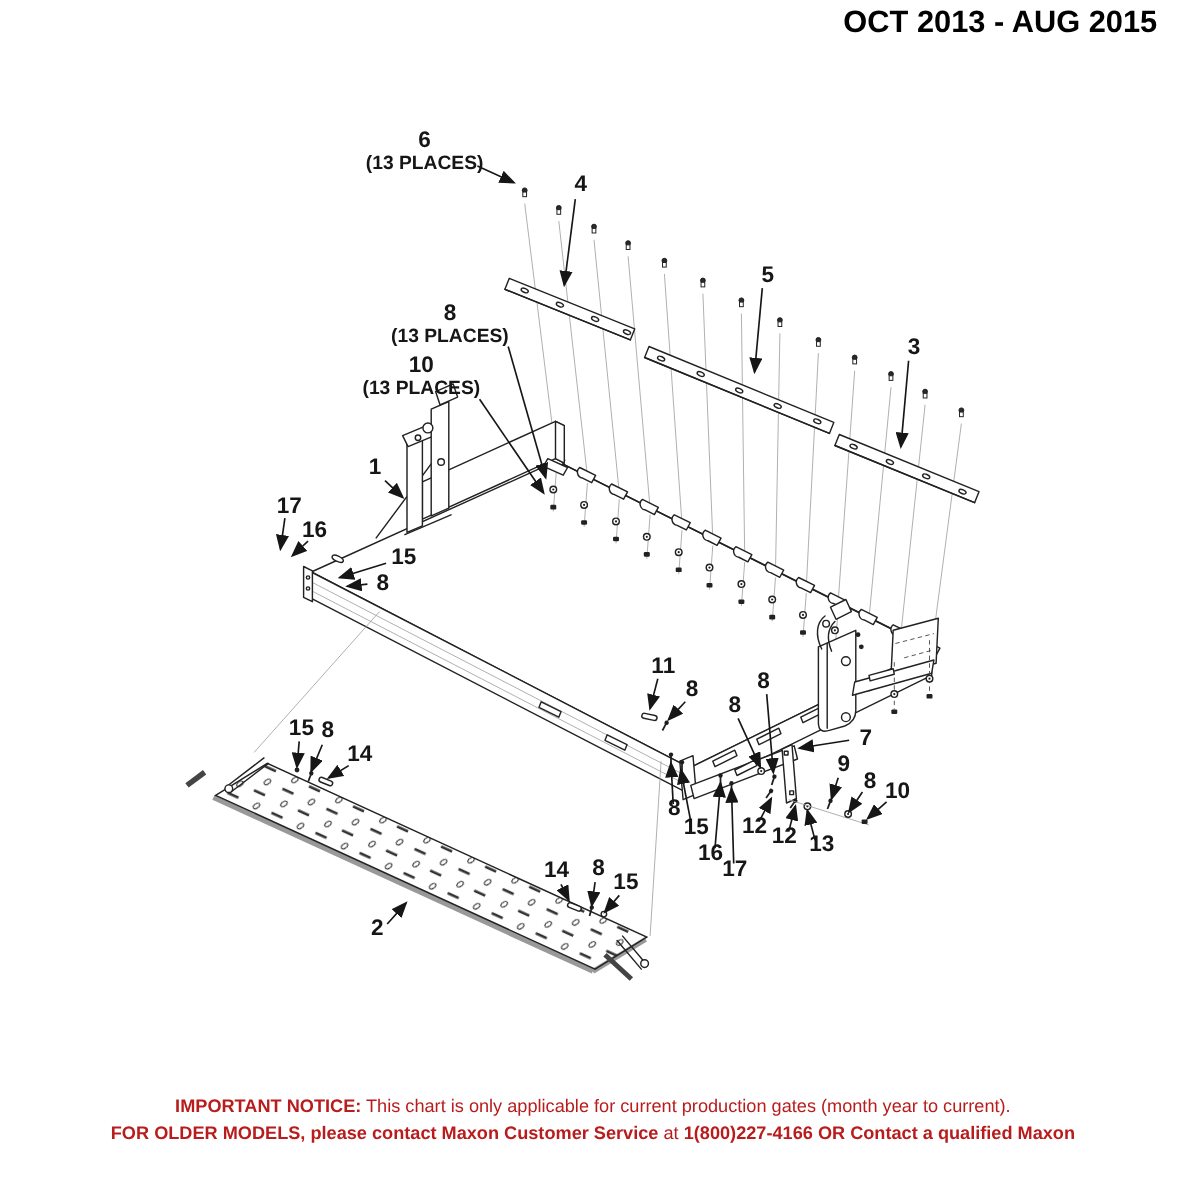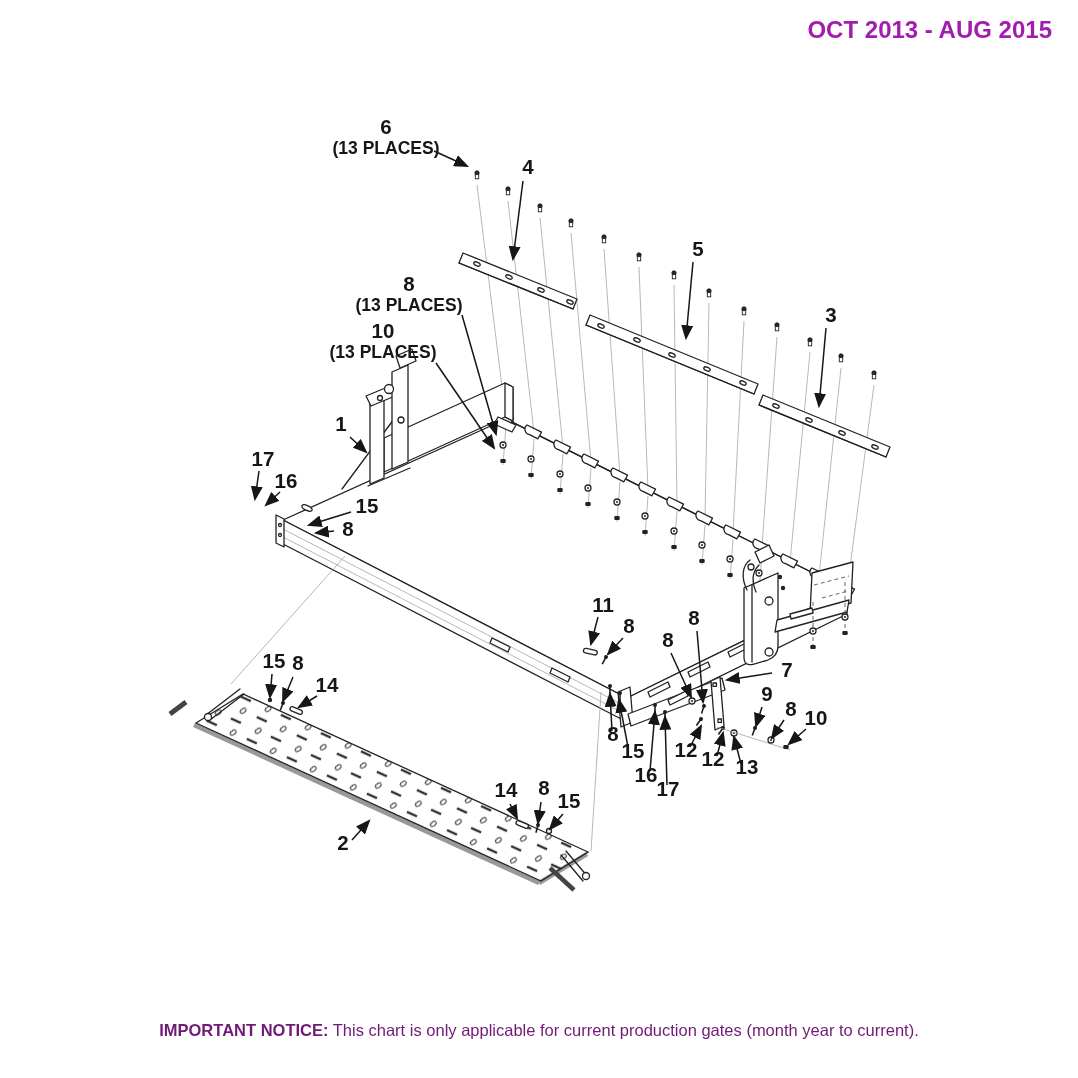--- a/index.html
+++ b/index.html
@@ -1,27 +1,27 @@
 <!DOCTYPE html>
 <html><head>
 <meta charset="utf-8">
 <style>
   html,body{margin:0;padding:0;}
   body{
     width:1078px;height:1078px;position:relative;overflow:hidden;
     background:#ffffff;font-family:"Liberation Sans",sans-serif;
   }
   .header{
-    position:absolute;top:16px;right:26px;
-    font-size:24px;font-weight:bold;color:#a21caf;white-space:nowrap;
+    position:absolute;top:4px;right:26px;
+    font-size:28px;font-weight:bold;color:#000000;white-space:nowrap;
   }
   .diagram{position:absolute;left:0;top:0;}
   .notice{
     position:absolute;bottom:36px;left:50%;transform:translateX(-50%);
-    width:920px;text-align:center;color:#701a75;
+    width:920px;text-align:center;color:#b91c1c;
     font-size:16.5px;line-height:24px;
   }
   .notice p{margin:0;}
   .b{font-weight:bold;}
   
   .p{fill:#ffffff;stroke:#222;stroke-width:1.3;stroke-linejoin:round;}
   .p2{fill:none;stroke:#222;stroke-width:1.3;stroke-linejoin:round;stroke-linecap:round;}
   .thin{fill:none;stroke:#9f9f9f;stroke-width:0.75;}
   .dash{fill:none;stroke:#555;stroke-width:0.9;stroke-dasharray:4 3;}
   .arrow{fill:none;stroke:#161616;stroke-width:1.5;}
@@ -428,13 +428,14 @@
       </g>
     <g>
         <text class="co" x="569" y="808">15</text>
         <line class="arrow" x1="563" y1="814" x2="550" y2="829" marker-end="url(#ah)"></line>
       </g>
   </g>
 </svg>
 
 <div class="notice">
   <p><span class="b">IMPORTANT NOTICE:</span><span> This chart is only applicable for current production gates (month year to current).</span></p>
+  <p><span class="b">FOR OLDER MODELS, please contact Maxon Customer Service</span><span> at </span><span class="b">1(800)227-4166 OR Contact a qualified Maxon</span></p>
 </div>
 
 </body></html>

